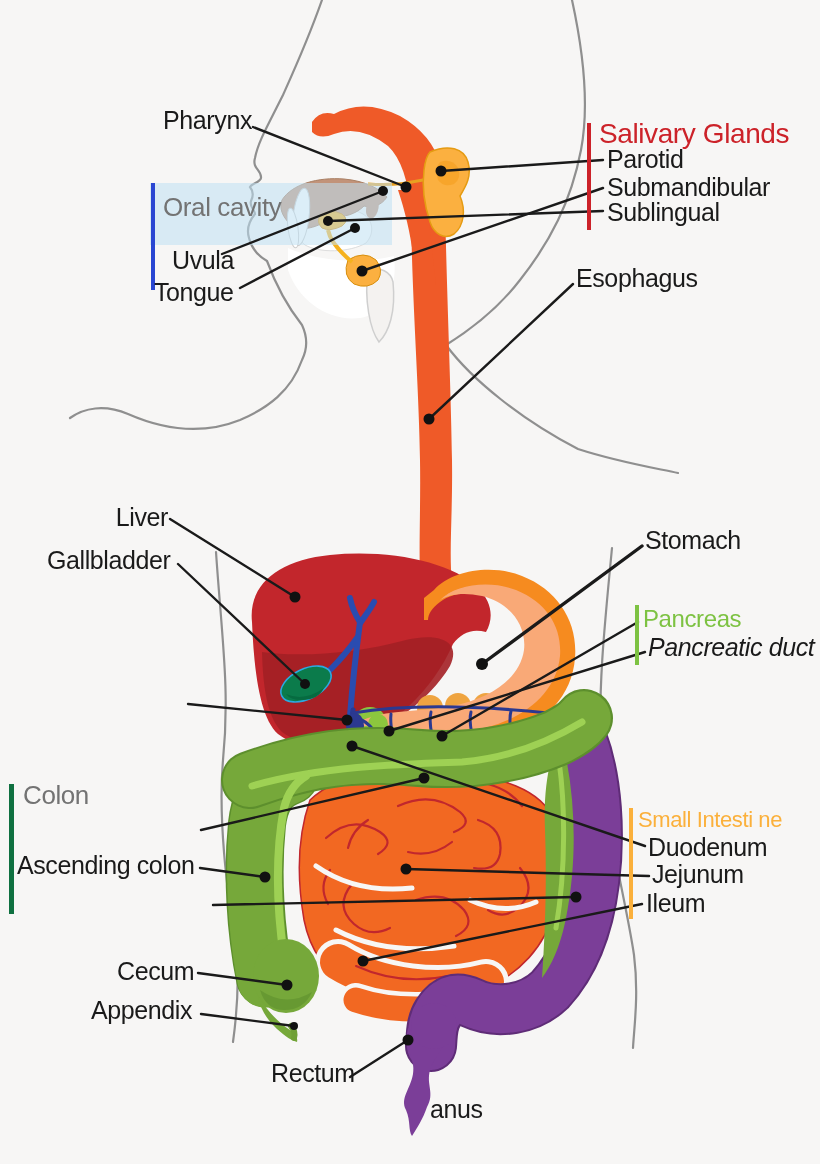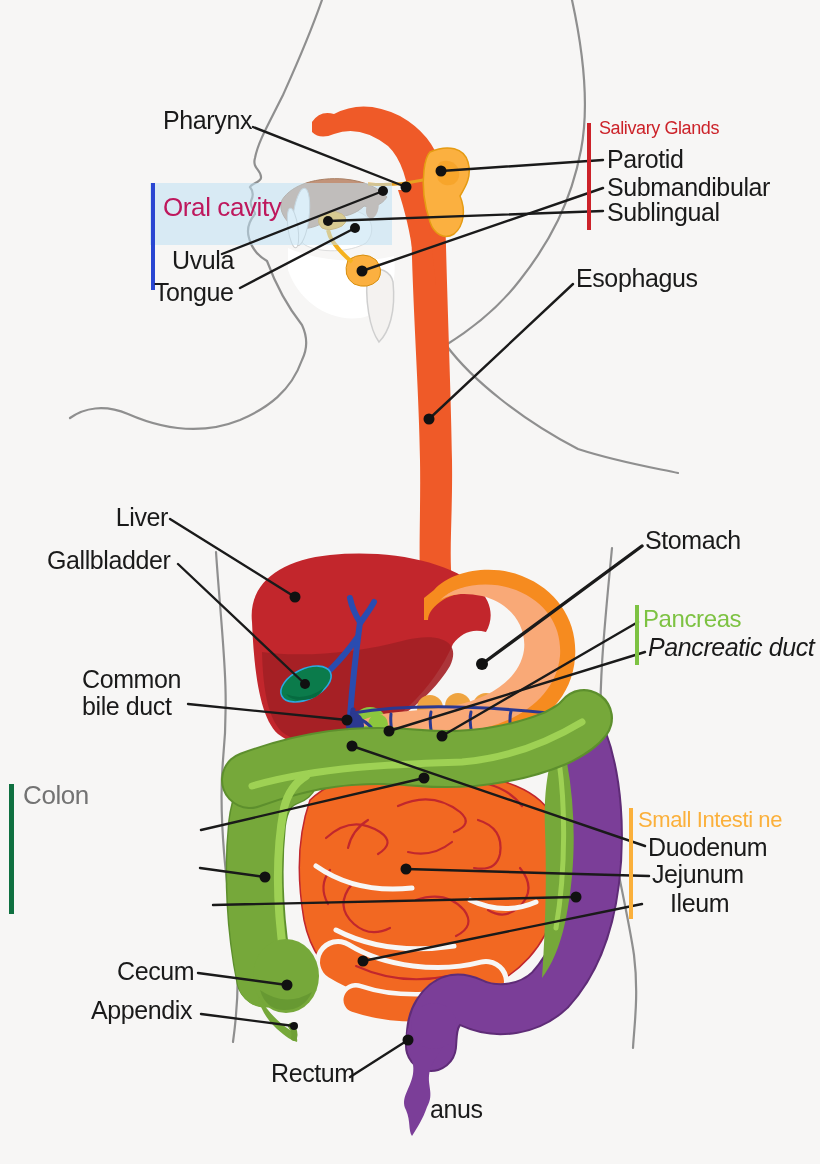--- a/index.html
+++ b/index.html
@@ -2,22 +2,22 @@
 <html><head>
 <meta charset="utf-8">
 <style>
   html,body{margin:0;padding:0;background:#e9e9e9;}
   #stage{position:relative;width:820px;height:1164px;background:#F7F6F5;overflow:hidden;
          font-family:"Liberation Sans",sans-serif;}
   svg{position:absolute;left:0;top:0;}
   .label{position:absolute;font-size:25px;line-height:1.06;color:#1A1A1A;
          letter-spacing:-0.4px;white-space:nowrap;}
   .r{text-align:right;}
-  .hdr-oral{color:#be185d;font-size:26px;}
-  .hdr-sal{color:#CC2229;font-size:18px;}
+  .hdr-oral{color:#737373;font-size:26px;}
+  .hdr-sal{color:#CC2229;font-size:28px;}
   .hdr-pan{color:#7DC242;font-size:24px;}
   .hdr-col{color:#737373;font-size:26px;}
   .hdr-si{color:#FBB03B;font-size:22px;}
   .bar{position:absolute;}
   .two-line span{display:block;}
 </style>
 </head>
 <body>
 
 <div id="stage">
@@ -267,27 +267,24 @@
 <div class="label hdr-sal" style="left:599px;top:119px;">Salivary Glands</div>
 <div class="label" style="left:607px;top:146px;">Parotid</div>
 <div class="label" style="left:607px;top:174px;">Submandibular</div>
 <div class="label" style="left:607px;top:199px;">Sublingual</div>
 <div class="label" style="left:576px;top:265px;">Esophagus</div>
 <div class="label r" style="left:90px;top:504px;width:78px;">Liver</div>
 <div class="label" style="left:47px;top:547px;">Gallbladder</div>
 <div class="label" style="left:645px;top:527px;">Stomach</div>
 <div class="label hdr-pan" style="left:643px;top:606px;">Pancreas</div>
 <div class="label" style="left:648px;top:634px;font-style:italic;">Pancreatic duct</div>
-<div class="label two-line" style="left:82px;top:666px;">
-  <span>Common</span>
-  <span>bile duct</span>
-</div>
 <div class="label hdr-col" style="left:23px;top:782px;">Colon</div>
+<div class="label" style="left:17px;top:852px;">Ascending colon</div>
 <div class="label" style="left:117px;top:958px;">Cecum</div>
 <div class="label" style="left:91px;top:997px;">Appendix</div>
 <div class="label hdr-si" style="left:638px;top:808px;">Small Intesti ne</div>
 <div class="label" style="left:648px;top:834px;">Duodenum</div>
 <div class="label" style="left:652px;top:861px;">Jejunum</div>
-<div class="label" style="left:646px;top:890px;margin-left:24px;">Ileum</div>
+<div class="label" style="left:646px;top:890px;">Ileum</div>
 <div class="label" style="left:271px;top:1060px;">Rectum</div>
 <div class="label" style="left:430px;top:1096px;">anus</div>
 
 </div>
 
 </body></html>

